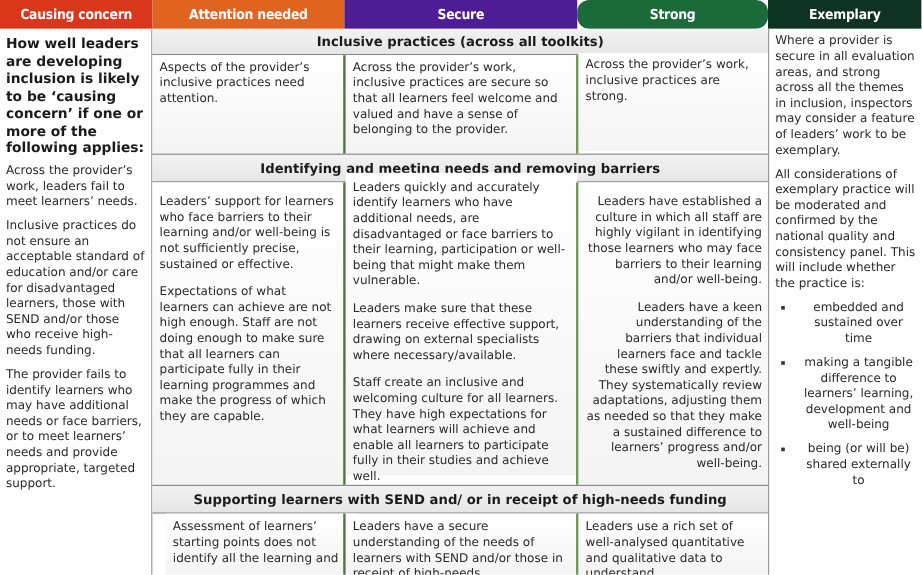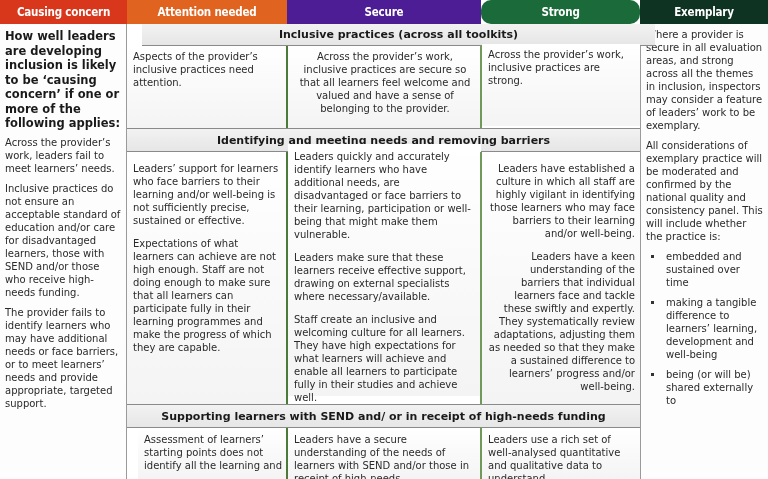--- a/index.html
+++ b/index.html
@@ -26,21 +26,21 @@
   .col-left .lead { font-weight: bold; font-size: 11.5px; line-height: 14.5px; color: #1a1a1a; margin-bottom: 5px; }
   .col-left p { margin: 0 0 7px 0; }
   .col-right {
     position: absolute; left: 640px; top: 24px; width: 128px; height: 455px;
     border-left: 1px solid #9a9a9a; box-sizing: border-box;
     padding: 4px 3px 0 5px; font-size: 10px; line-height: 13px;
     background: #fdfdfd;
   }
   .col-right p { margin: 0 0 7px 0; }
   .col-right ul { margin: 0; padding: 0; list-style: none; }
-  .col-right li { position: relative; padding-left: 20px; margin-bottom: 7px; }
+  .col-right li { position: relative; padding-left: 20px; margin-bottom: 7px; text-align: center; }
   .col-right li::before { content: ""; position: absolute; left: 5px; top: 5px; width: 3px; height: 3px; background: #333; }
   .section {
     position: absolute; left: 127px; width: 513px; box-sizing: border-box;
     background: linear-gradient(#f2f2f2, #e6e6e6);
     border-top: 1px solid #8a8a8a; border-bottom: 1px solid #8a8a8a;
     font-weight: bold; font-size: 11px; color: #1a1a1a;
     display: flex; align-items: center; justify-content: center;
   }
   .cell {
     position: absolute; box-sizing: border-box;
@@ -80,27 +80,27 @@
 <div class="col-right">
   <p>Where a provider is secure in all evaluation areas, and strong across all the themes in inclusion, inspectors may consider a feature of leaders’ work to be exemplary.</p>
   <p>All considerations of exemplary practice will be moderated and confirmed by the national quality and consistency panel. This will include whether the practice is:</p>
   <ul>
     <li>embedded and sustained over time</li>
     <li>making a tangible difference to learners’ learning, development and well-being</li>
     <li>being (or will be) shared externally to</li>
   </ul>
 </div>
 
-<div class="section" style="top:24px;height:22px;border-top:none;margin-left:15px;">
+<div class="section" style="top:24px;height:22px;border-top:none;">
   <span>Inclusive practices (across all toolkits)</span>
 </div>
 <div class="cell" style="left:127px;top:46px;width:160px;height:82px;">
   <p>Aspects of the provider’s inclusive practices need attention.</p>
 </div>
-<div class="cell" style="left:288px;top:46px;width:193px;height:82px;text-align:center;">
+<div class="cell" style="left:288px;top:46px;width:193px;height:82px;">
   <p>Across the provider’s work, inclusive practices are secure so that all learners feel welcome and valued and have a sense of belonging to the provider.</p>
 </div>
 <div class="cell" style="left:482px;top:44px;width:158px;height:82px;">
   <p>Across the provider’s work, inclusive practices are strong.</p>
 </div>
 
 <div class="section" style="top:128px;height:24px;">
   <span>Identifying and meeting needs and removing barriers</span>
 </div>
 <div class="cell" style="left:127px;top:152px;width:160px;height:252px;padding-top:10px;">

